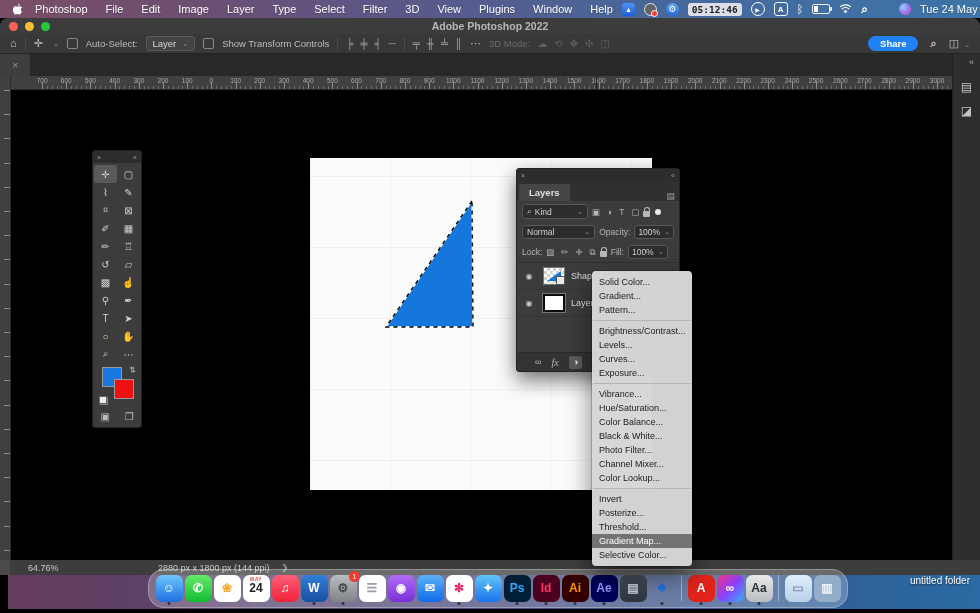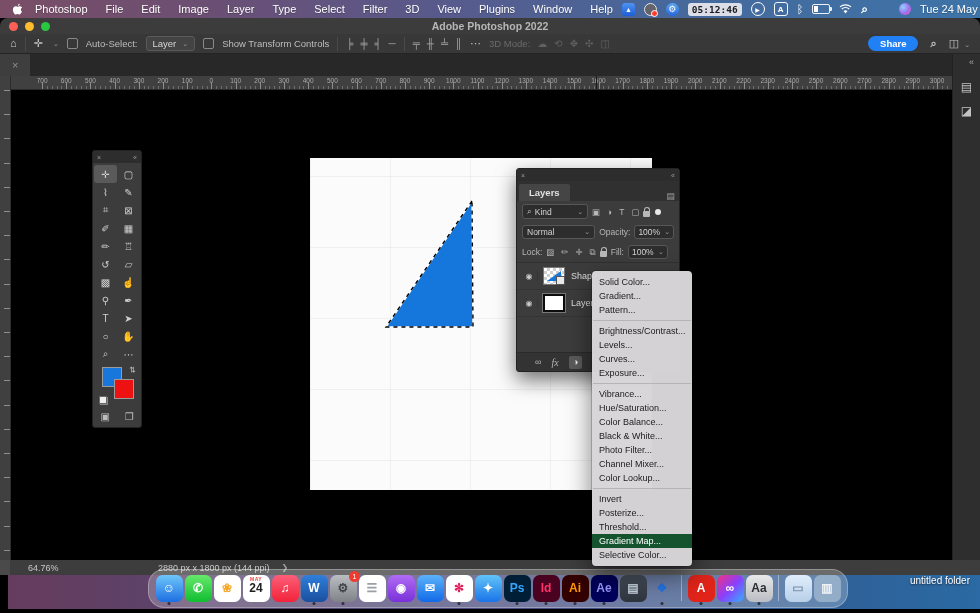--- a/index.html
+++ b/index.html
@@ -155,21 +155,21 @@
   .layer-name{font-size:9px;color:#dedede;white-space:nowrap;}
   .lp-bottom{flex:0 0 auto;height:18px;background:#333;border-top:1px solid #2a2a2a;border-radius:0 0 3px 3px;
     display:flex;align-items:center;gap:10px;padding:0 0 0 18px;color:#b5b5b5;font-size:9px;}
   .fx-lab{font-style:italic;font-family:"Liberation Serif",serif;font-size:10px;}
   .adj-btn{background:#5a5a5a;border-radius:2px;padding:0 4px;line-height:13px;color:#e8e8e8;}
   
   .context-menu{position:absolute;left:592px;top:271px;width:100px;background:rgba(216,213,216,.98);
     border-radius:4px;box-shadow:0 10px 26px rgba(0,0,0,.5),0 0 0 1px rgba(0,0,0,.18);
     padding:4px 0;z-index:40;font-size:9px;color:#1c1c1c;}
   .menu-item{height:14px;line-height:14px;padding:0 7px;white-space:nowrap;overflow:hidden;}
-  .menu-item.highlighted{background:#14532d;color:#fff;}
+  .menu-item.highlighted{background:#737373;color:#fff;}
   .menu-item.separator{height:1px;background:#b7b4b7;margin:3px 1px;padding:0;}
   
   .statusbar{position:absolute;left:0;top:560px;width:980px;height:15px;background:#3d3d3d;
     display:flex;align-items:center;color:#c8c8c8;font-size:9px;}
   .status-corner{width:10px;height:15px;background:#4a4a4a;margin-right:18px;}
   .status-zoom{width:70px;}
   .status-dims{margin-left:60px;}
   .status-chev{margin-left:12px;color:#9f9f9f;font-size:8px;}
   
   .desktop{position:absolute;left:8px;top:575px;width:980px;height:34px;

